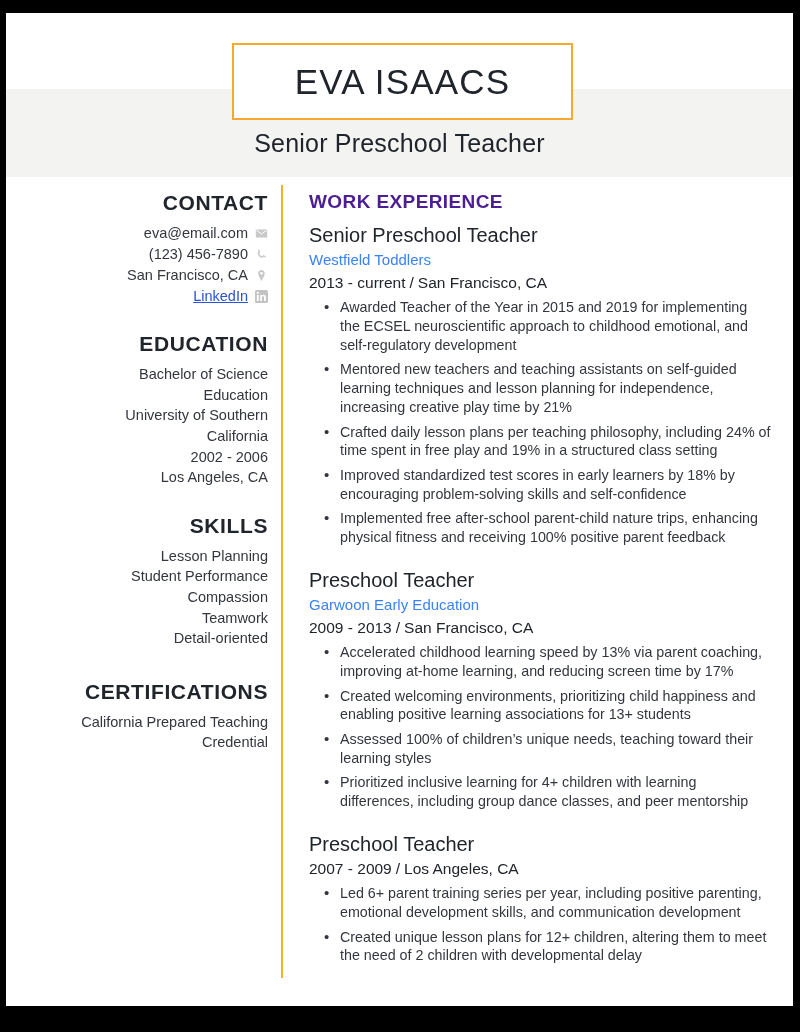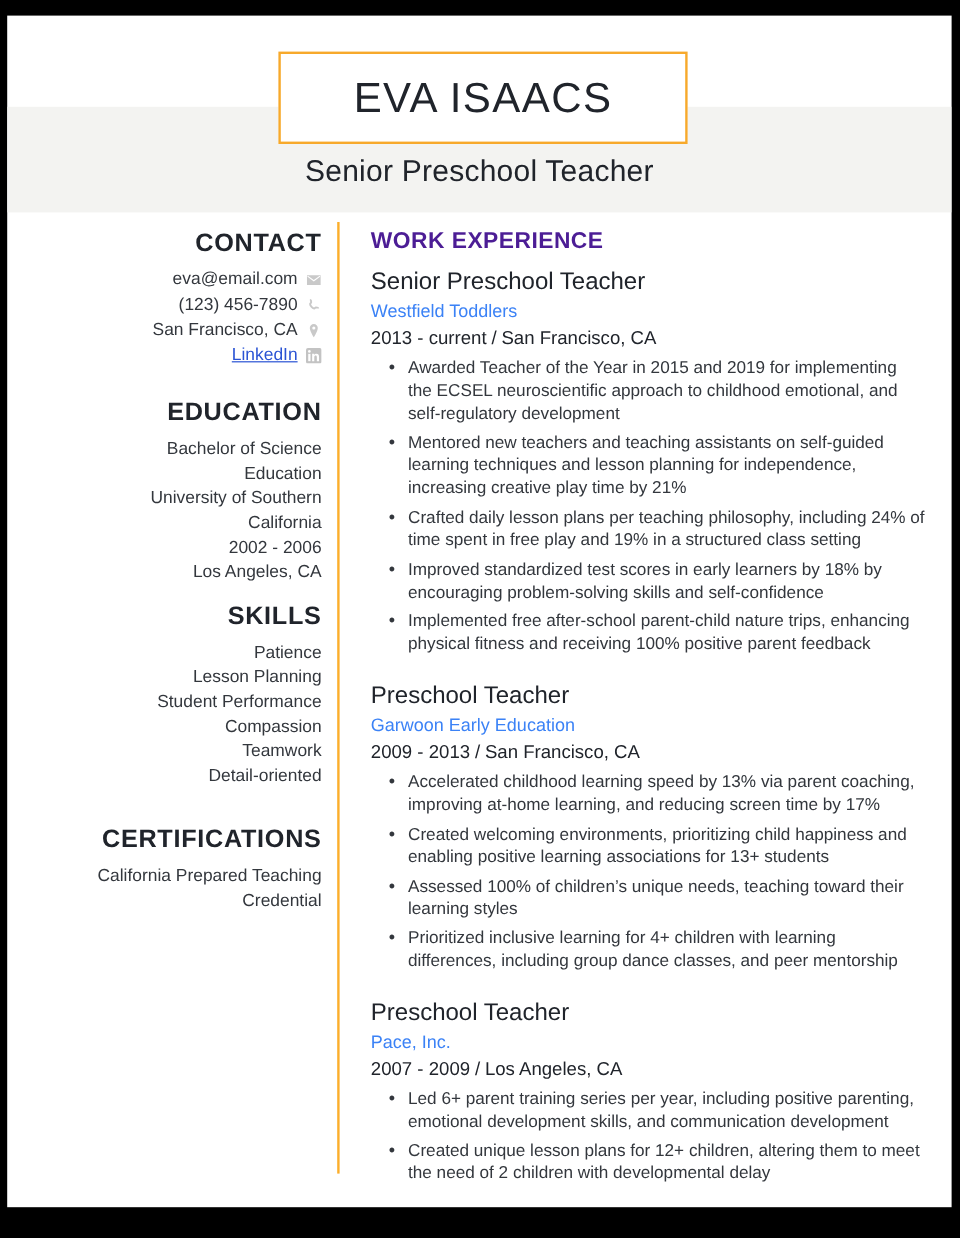--- a/index.html
+++ b/index.html
@@ -86,21 +86,21 @@
   .side-heading {
     font-size: 21px;
     font-weight: bold;
     letter-spacing: 0.6px;
     color: #20242b;
     line-height: 1.1;
   }
 
   .side-block { margin-bottom: 8px; }
   .side-block.education { margin-top: 25px; }
-  .side-block.skills { margin-top: 14px; }
+  .side-block.skills { margin-top: 26px; }
   .side-block.certifications { margin-top: 31px; }
 
   .side-list {
     list-style: none;
     margin-top: 9px;
     font-size: 14.5px;
     line-height: 1.42;
     color: #33373d;
   }
 
@@ -269,21 +269,20 @@
         <li>University of Southern</li>
         <li>California</li>
         <li>2002 - 2006</li>
         <li>Los Angeles, CA</li>
       </ul>
     </div>
 
     <div class="side-block skills">
       <div class="side-heading">SKILLS</div>
       <ul class="side-list">
-        <li>Patience</li>
         <li>Lesson Planning</li>
         <li>Student Performance</li>
         <li>Compassion</li>
         <li>Teamwork</li>
         <li>Detail-oriented</li>
       </ul>
     </div>
 
     <div class="side-block certifications">
       <div class="side-heading">CERTIFICATIONS</div>
@@ -323,21 +322,20 @@
       <ul class="bullets">
         <li>Accelerated childhood learning speed by 13% via parent coaching, improving at-home learning, and reducing screen time by 17%</li>
         <li>Created welcoming environments, prioritizing child happiness and enabling positive learning associations for 13+ students</li>
         <li>Assessed 100% of children’s unique needs, teaching toward their learning styles</li>
         <li>Prioritized inclusive learning for 4+ children with learning differences, including group dance classes, and peer mentorship</li>
       </ul>
     </div>
 
     <div class="job">
       <div class="job-title">Preschool Teacher</div>
-      <div class="job-company">Pace, Inc.</div>
       <div class="job-meta">
         <span>2007 - 2009</span><span class="sep">/</span><span>Los Angeles, CA</span>
       </div>
       <ul class="bullets">
         <li>Led 6+ parent training series per year, including positive parenting, emotional development skills, and communication development</li>
         <li>Created unique lesson plans for 12+ children, altering them to meet the need of 2 children with developmental delay</li>
       </ul>
     </div>
 
   </div>

